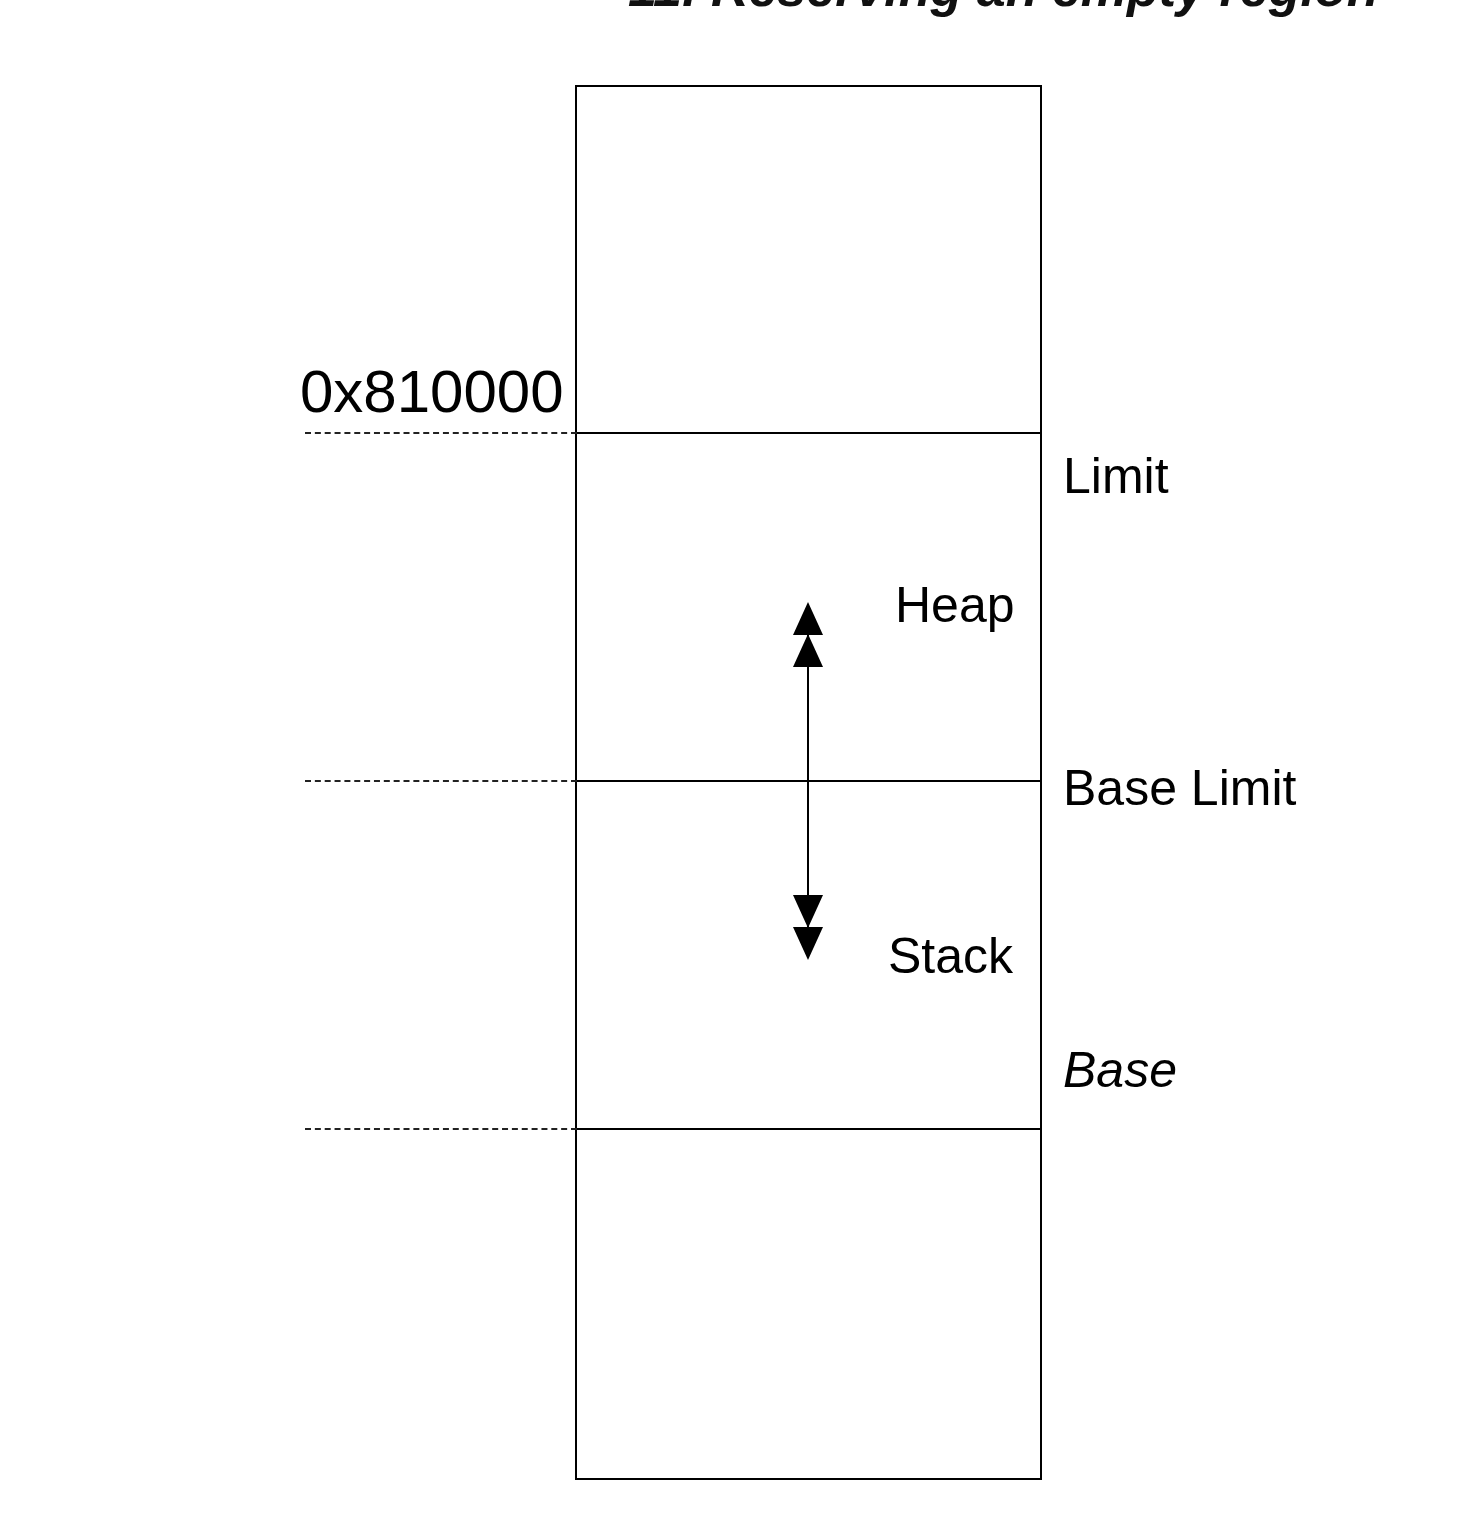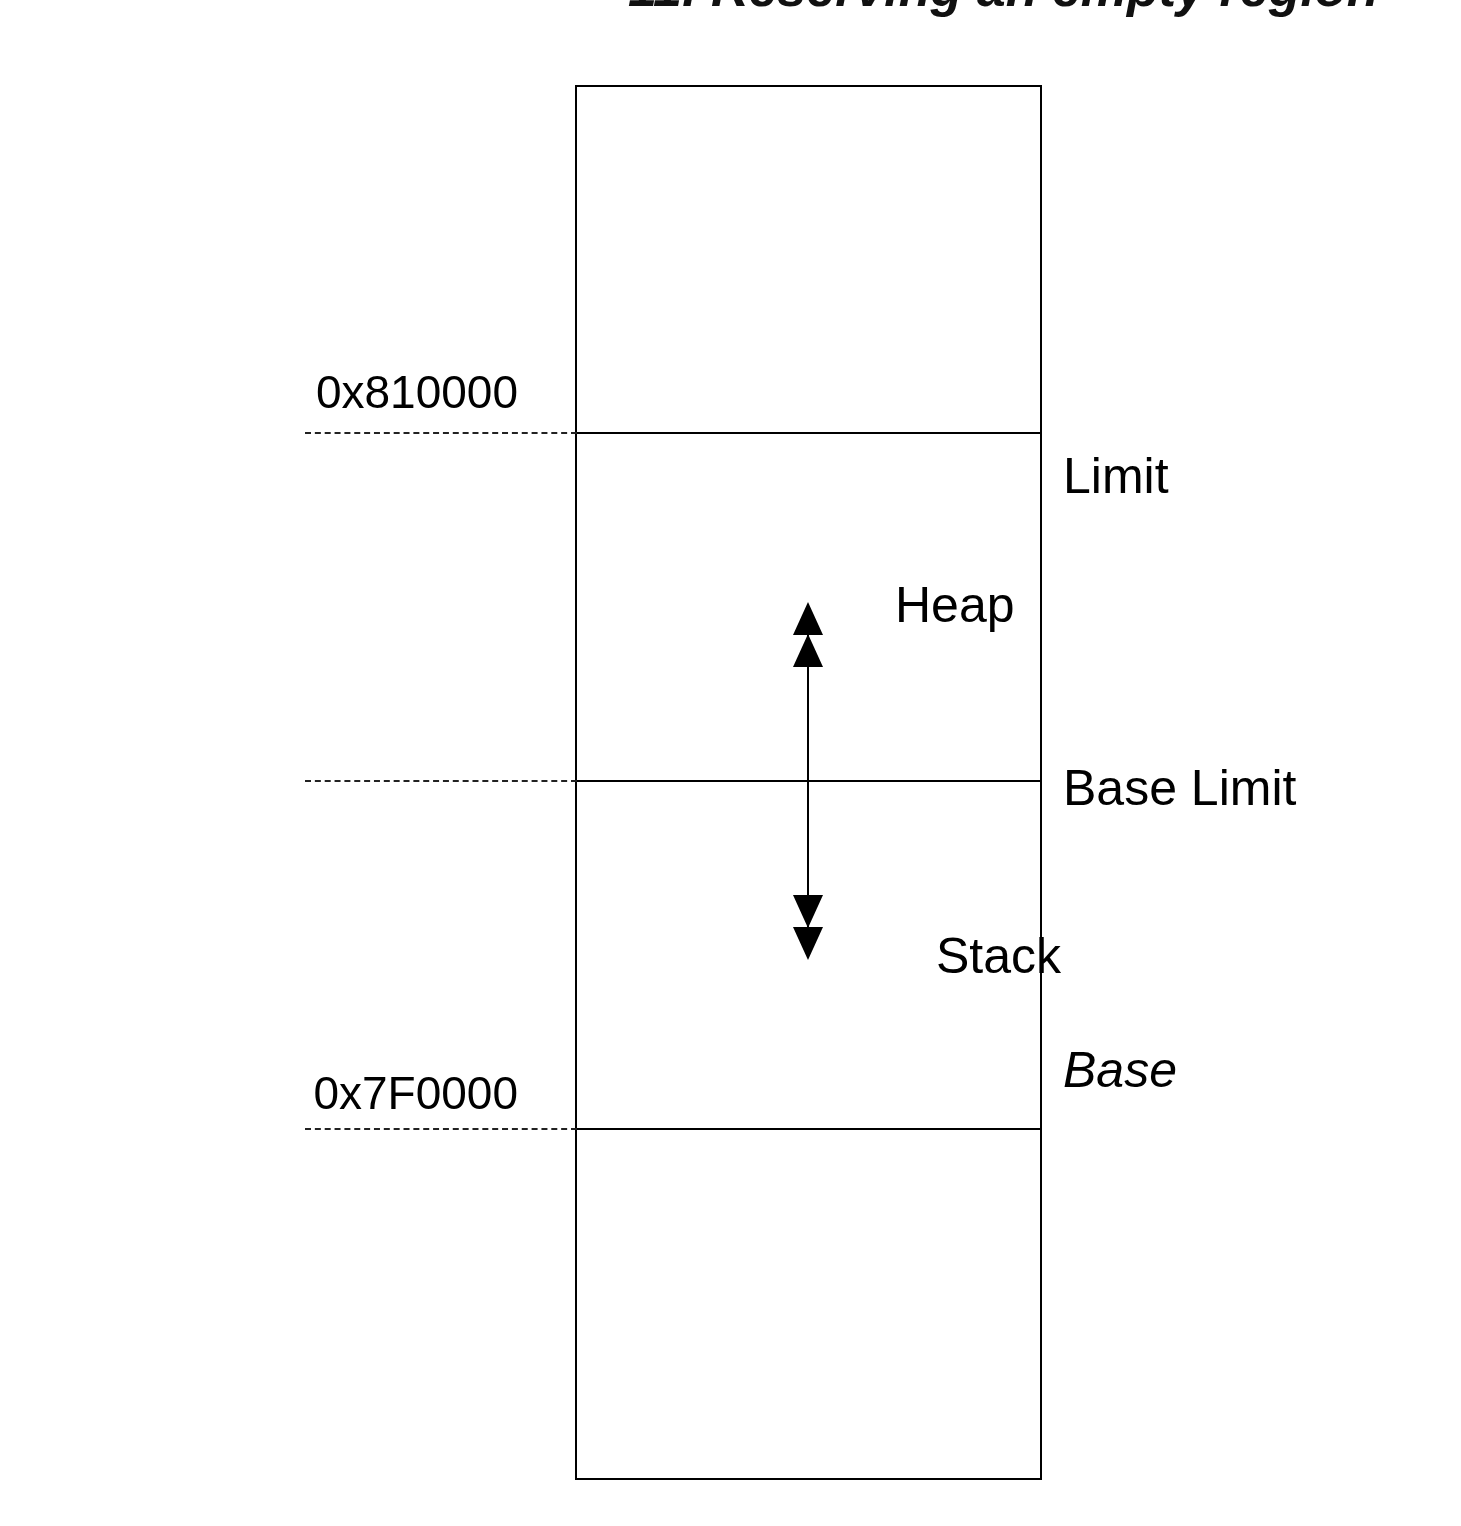--- a/index.html
+++ b/index.html
@@ -45,39 +45,39 @@
     left: 305px;
     width: 272px;
     height: 0;
     border-top: 2px dashed #222222;
   }
   .addr-label {
     position: absolute;
     left: 300px;
     width: 218px;
     text-align: right;
-    font-size: 46px;
+    font-size: 60px;
     line-height: 50px;
     white-space: nowrap;
   }
   .side-label {
     position: absolute;
     left: 1063px;
     font-size: 50px;
     line-height: 54px;
     white-space: nowrap;
   }
   .region-label {
     position: absolute;
     font-size: 50px;
     line-height: 54px;
     white-space: nowrap;
   }
   .heap-label  { left: 895px; top: 578px; text-align: center; }
-  .stack-label { left: 888px; top: 929px; margin-left: 48px; }
+  .stack-label { left: 888px; top: 929px; }
   .growth-arrow {
     position: absolute;
     left: 780px;
     top: 598px;
     width: 56px;
     height: 366px;
   }
   .line-limit       { top: 432px; }
   .line-base-limit  { top: 780px; }
   .line-base        { top: 1128px; }
@@ -99,21 +99,20 @@
 
   <div class="divider line-limit"></div>
   <div class="divider line-base-limit"></div>
   <div class="divider line-base"></div>
 
   <div class="dashed-leader line-limit"></div>
   <div class="dashed-leader line-base-limit"></div>
   <div class="dashed-leader line-base"></div>
 
   <div class="addr-label addr-limit">0x810000</div>
-  <div class="addr-label addr-base">0x7F0000</div>
 
   <div class="side-label side-limit">Limit</div>
   <div class="side-label side-base-limit">Base Limit</div>
   <div class="side-label side-base">Base</div>
 
   <div class="region-label heap-label">Heap</div>
   <div class="region-label stack-label">Stack</div>
 
   <svg class="growth-arrow" viewBox="0 0 56 366" xmlns="http://www.w3.org/2000/svg" aria-hidden="true">
     <line x1="28" y1="30" x2="28" y2="336" stroke="#000000" stroke-width="2"></line>

